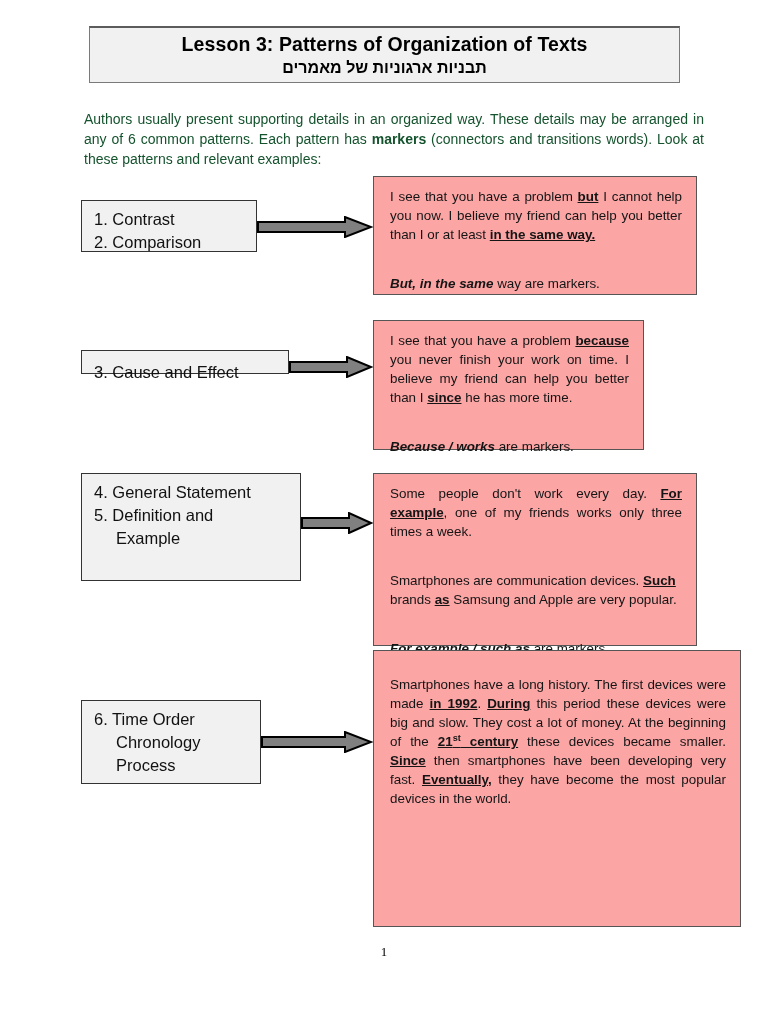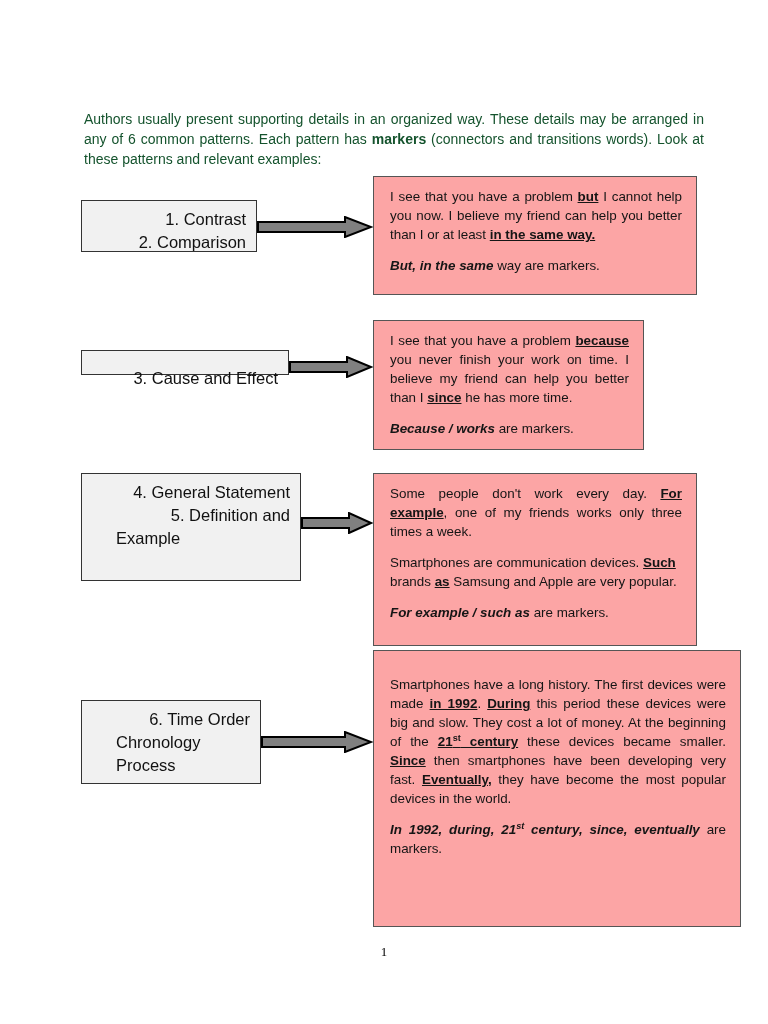--- a/index.html
+++ b/index.html
@@ -74,41 +74,40 @@
     border: 1px solid #333333;
     box-sizing: border-box;
     font-size: 16.5px;
     line-height: 23px;
     color: #111111;
     padding: 7px 10px 7px 12px;
   }
   .lbl-box .num-line {
     display: block;
     white-space: pre;
-    text-align: right;
   }
   .lbl-box .indent {
     display: block;
     padding-left: 22px;
     white-space: pre;
   }
 
   .txt-box {
     position: absolute;
     background: #fca5a5;
     border: 1px solid #555555;
     box-sizing: border-box;
     font-size: 13.4px;
     line-height: 19px;
     color: #151515;
     padding: 10px 14px 10px 16px;
     text-align: justify;
   }
   .txt-box p { margin: 0; }
-  .txt-box p + p { margin-top: 12px; }
+  .txt-box p + p { margin-top: 30px; }
   .txt-box .mk {
     font-weight: bold;
     text-decoration: underline;
   }
   .txt-box .markers {
     font-weight: bold;
     font-style: italic;
   }
   .txt-box .nojust { text-align: left; }
   sup { font-size: 0.68em; vertical-align: super; line-height: 0; }
@@ -130,20 +129,24 @@
     font-family: "Liberation Serif", serif;
     font-size: 13px;
     color: #000;
   }
 </style>
 </head>
 <body>
 
 <div class="page">
 
+  <div class="title-box">
+    <div class="title-main">Lesson 3: Patterns of Organization of Texts</div>
+    <div class="title-sub">תבניות ארגוניות של מאמרים</div>
+  </div>
 
   <div class="intro">
     <span>Authors usually present supporting details in an organized way. These details may be arranged in any of 6 common patterns. Each pattern has </span><b>markers</b><span> (connectors and transitions words). Look at these patterns and relevant examples:</span>
   </div>
 
   <div class="lbl-box" style="left:81px; top:200px; width:176px; height:52px;">
     <span class="num-line">1. Contrast</span>
     <span class="num-line">2. Comparison</span>
   </div>
 
@@ -151,21 +154,21 @@
     <svg viewBox="0 0 116 22" preserveAspectRatio="none" aria-hidden="true">
       <polygon points="1,6 88,6 88,1 114,11 88,21 88,16 1,16" fill="#808080" stroke="#000000" stroke-width="2"></polygon>
     </svg>
   </div>
 
   <div class="txt-box" style="left:373px; top:176px; width:324px; height:119px;">
     <p><span>I see that you have a problem </span><span class="mk">but</span><span> I cannot help you now. I believe my friend can help you better than I or at least </span><span class="mk">in the same way.</span></p>
     <p class="nojust"><span class="markers">But, in the same</span><span> way are markers.</span></p>
   </div>
 
-  <div class="lbl-box" style="left:81px; top:350px; width:208px; height:24px; padding-top:16px;">
+  <div class="lbl-box" style="left:81px; top:350px; width:208px; height:24px; padding-top:10px;">
     <span class="num-line">3. Cause and Effect</span>
   </div>
 
   <div class="arrow" style="left:289px; top:356px; width:84px; height:22px;">
     <svg viewBox="0 0 84 22" preserveAspectRatio="none" aria-hidden="true">
       <polygon points="1,6 58,6 58,1 82,11 58,21 58,16 1,16" fill="#808080" stroke="#000000" stroke-width="2"></polygon>
     </svg>
   </div>
 
   <div class="txt-box" style="left:373px; top:320px; width:271px; height:130px;">
@@ -198,18 +201,17 @@
   </div>
 
   <div class="arrow" style="left:261px; top:731px; width:112px; height:22px;">
     <svg viewBox="0 0 112 22" preserveAspectRatio="none" aria-hidden="true">
       <polygon points="1,6 84,6 84,1 110,11 84,21 84,16 1,16" fill="#808080" stroke="#000000" stroke-width="2"></polygon>
     </svg>
   </div>
 
   <div class="txt-box" style="left:373px; top:650px; width:368px; height:277px; padding-top:24px;">
     <p><span>Smartphones have a long history. The first devices were made </span><span class="mk">in 1992</span><span>. </span><span class="mk">During</span><span> this period these devices were big and slow. They cost a lot of money. At the beginning of the </span><span class="mk"><span>21</span><sup>st</sup><span> century</span></span><span> these devices became smaller. </span><span class="mk">Since</span><span> then smartphones have been developing very fast. </span><span class="mk">Eventually,</span><span> they have become the most popular devices in the world.</span></p>
-    <p><span class="markers"><span>In 1992, during, 21</span><sup>st</sup><span> century, since, eventually</span></span><span> are markers.</span></p>
   </div>
 
   <div class="page-num">1</div>
 
 </div>
 
 </body></html>

